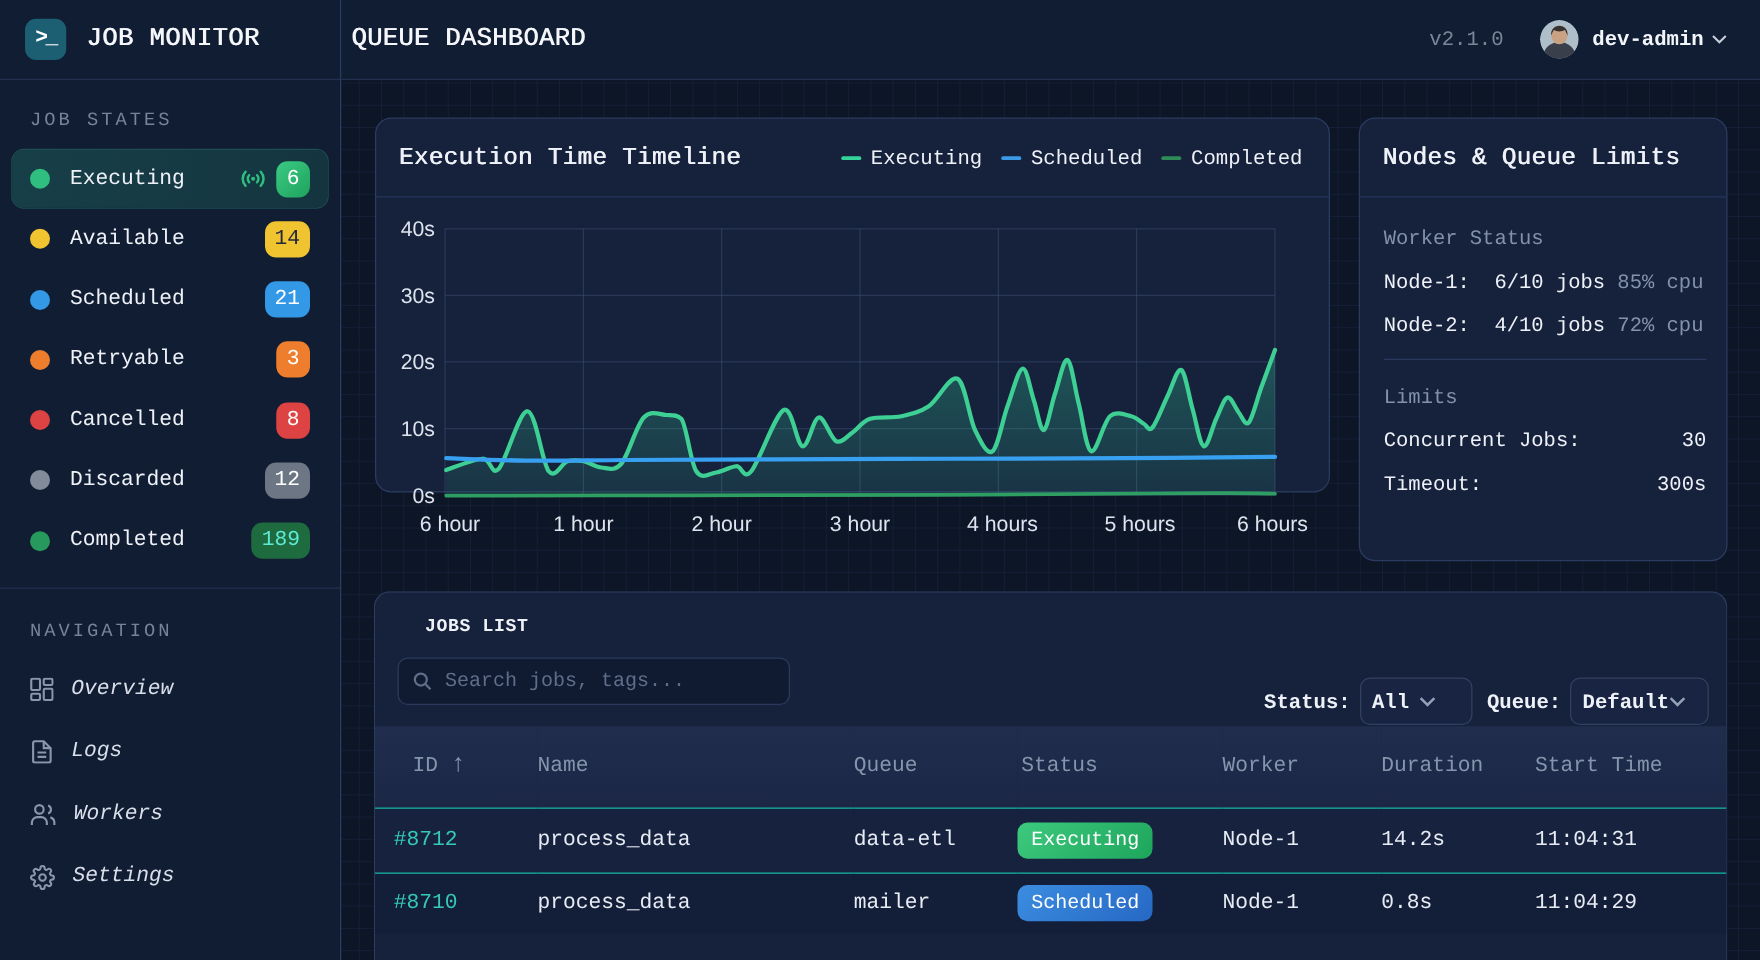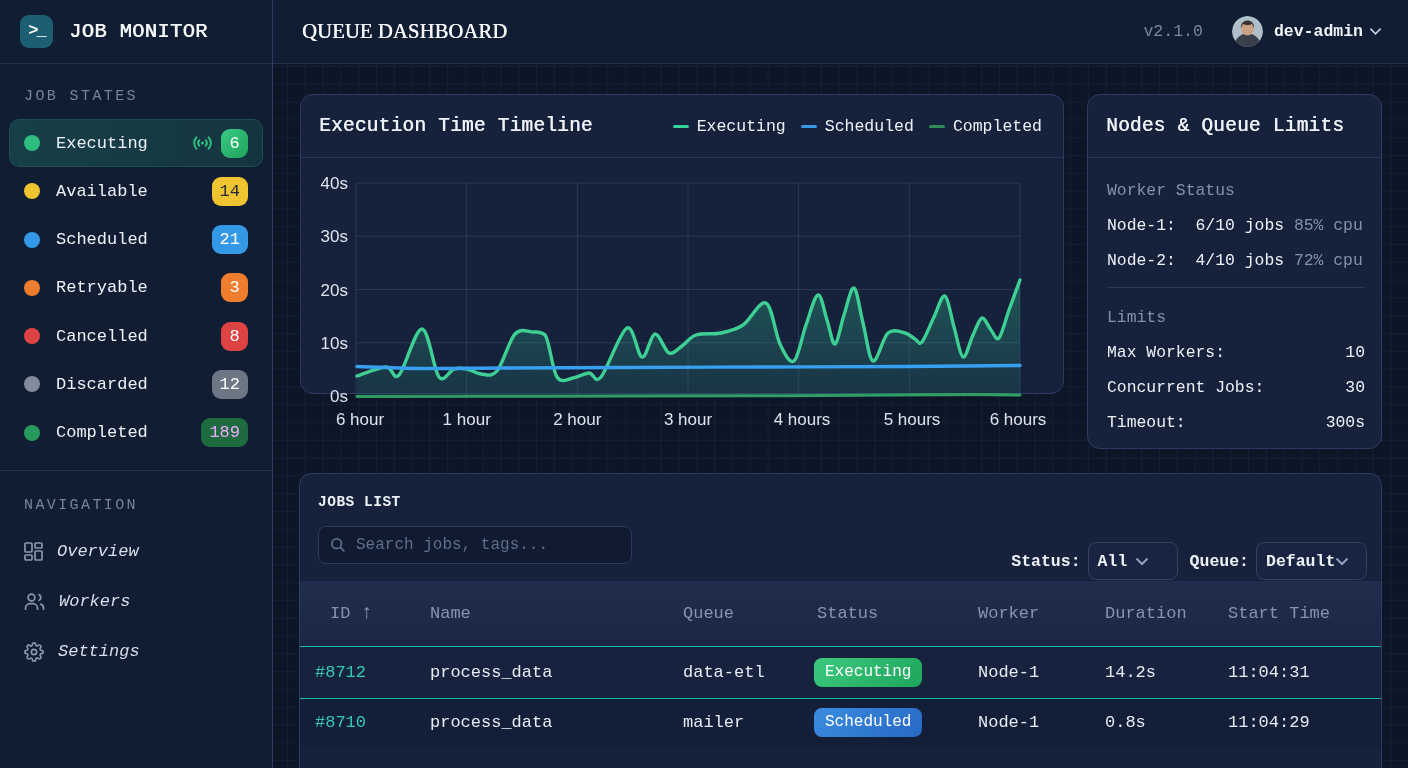--- a/index.html
+++ b/index.html
@@ -16,21 +16,21 @@
 .dot { width:16px; height:16px; border-radius:50%; margin-right:16px; flex:none; }
 .state-name { font-size:17px; color:#eef1f7; }
 .badge { position:absolute; right:14px; height:29px; min-width:27px; padding:0 8px; border-radius:9px; display:flex; align-items:center; justify-content:center; font-size:17px; }
 .live { position:absolute; right:49px; top:13px; }
 .sb-div { border-top:1px solid #22304e; margin-top:14px; }
 .nav { padding:13px 10px 0 10px; }
 .nav-item { height:50px; display:flex; align-items:center; padding:0 14px; }
 .nav-item svg { margin-right:14px; flex:none; }
 .nav-name { font-size:17px; color:#d9dfea;font-style:italic; }
 .topbar { position:absolute; left:273px; top:0; width:1135px; height:64px; background:#111d33; border-bottom:1px solid #22304e; display:flex; align-items:center; }
-.tb-title { margin-left:29px; font-size:20.5px; letter-spacing:0.2px; color:#f4f6fa; text-shadow:0.5px 0 0 #f4f6fa;font-family:Liberation Serif, serif; }
+.tb-title { margin-left:8px; font-size:20.5px; letter-spacing:0.2px; color:#f4f6fa; text-shadow:0.5px 0 0 #f4f6fa; }
 .tb-right { position:absolute; right:26px; display:flex; align-items:center; }
 .tb-ver { color:#7b8699; font-size:16.5px; margin-right:29px;font-family:Liberation Mono, monospace; }
 .tb-user { color:#f2f5fa; font-size:16.5px; font-weight:bold; margin-left:11px; margin-right:6px; }
 .content { position:absolute; left:273px; top:64px; width:1135px; height:704px;
   background-color:#0d1626;
   background-image:linear-gradient(#141e37 1px, transparent 1px), linear-gradient(90deg,#141e37 1px, transparent 1px);
   background-size:17.8px 17.8px; background-position:14px 2px; }
 .card { position:absolute; background:#16213c; border:1px solid #2c3c61; border-radius:13px; }
 .card-head { height:63px; border-bottom:1px solid #25345a; display:flex; align-items:center; }
 .card-title { margin-left:18px; font-size:19.5px; color:#eef2f8; letter-spacing:0.2px; text-shadow:0.5px 0 0 #eef2f8; }
@@ -41,21 +41,21 @@
 .leg-item { display:flex; align-items:center; margin-left:15px; }
 .leg-dash { width:16px; height:3.5px; border-radius:2px; margin-right:8px; }
 .leg-txt { font-size:16.5px; color:#eef2f8; }
 .nc-body { padding:21px 16px 0 19px; font-size:16.4px; white-space:nowrap; }
 .nc-h { color:#8391aa; line-height:24px; margin-bottom:11px; }
 .nc-row { line-height:24px; margin-bottom:11px; color:#eef2f8; }
 .nc-gray { color:#8391aa; }
 .nc-div { border-top:1px solid #2a3a5e; margin:14px 0 18px 0; }
 .nc-sp { display:flex; justify-content:space-between; line-height:24px; margin-bottom:11px; color:#eef2f8; }
 .jc-head { padding:18px 22px 0 18px; }
-.jc-title { font-size:14.5px; line-height:20px; font-weight:bold; letter-spacing:0.5px; color:#eef2f8; }
+.jc-title { font-size:14.5px; line-height:20px; font-weight:bold; letter-spacing:0.5px; color:#eef2f8;margin-left:22px; }
 .jc-controls { display:flex; align-items:center; margin-top:14px; position:relative; height:38px;font-family:Liberation Mono, monospace; }
 .search { width:314px; height:38px; background:#101a30; border:1px solid #2b3a5c; border-radius:8px; display:flex; align-items:center; color:#5f6e8a; font-size:16px; }
 .search svg { margin:0 10px 0 11px; }
 .filters { position:absolute; right:-8px; top:16px; display:flex; align-items:center; }
 .f-label { font-size:16.5px; font-weight:bold; color:#eef2f8; margin-right:7px; }
 .select { height:38px; border:1px solid #32415f; border-radius:8px; background:#182441; display:flex; align-items:center; justify-content:space-between; padding:0 28px 0 9px; font-size:16.5px; font-weight:bold; color:#eef2f8; margin-right:12px; }
 .select svg { margin-left:0; flex:none; }
 table.jobs { width:100%; border-collapse:collapse; margin-top:17px; font-size:17px; }
 table.jobs th { background:linear-gradient(#212d4d,#1b2745); color:#8595ad; font-weight:normal; text-align:left; height:65px; font-size:17px; padding:0; }
 table.jobs td { height:49px; border-top:1px solid #14b8a6; padding:0; background:#131e38; }
@@ -135,24 +135,20 @@
     <div class="card-head">
         <div class="card-title">Nodes &amp; Queue Limits</div>
       </div>
     <div class="nc-body">
       <div class="nc-h">Worker Status</div>
       <div class="nc-row">Node-1:&nbsp;&nbsp;6/10 jobs&nbsp;<span class="nc-gray">85% cpu</span></div>
       <div class="nc-row">Node-2:&nbsp;&nbsp;4/10 jobs&nbsp;<span class="nc-gray">72% cpu</span></div>
       <div class="nc-div"></div>
       <div class="nc-h">Limits</div>
       <div class="nc-sp">
-          <span>Max Workers:</span>
-          <span>10</span>
-        </div>
-      <div class="nc-sp">
           <span>Concurrent Jobs:</span>
           <span>30</span>
         </div>
       <div class="nc-sp">
           <span>Timeout:</span>
           <span>300s</span>
         </div>
     </div>
   </div>
   <div class="card" id="jobs-card">
@@ -261,35 +257,44 @@
         <div class="badge" style="background:#de4343;color:#fff">8</div>
       </div>
     <div class="state-item">
         <div class="dot" style="background:#828b99"></div>
         <div class="state-name">Discarded</div>
         <div class="badge" style="background:#6d7684;color:#fff">12</div>
       </div>
     <div class="state-item">
         <div class="dot" style="background:#27995c"></div>
         <div class="state-name">Completed</div>
-        <div class="badge" style="background:#1e6b40;color:#f0abfc">189</div>
+        <div class="badge" style="background:#1e6b40;color:#5eead4">189</div>
       </div>
   </div>
   <div class="sb-div"></div>
   <div style="height:26px"></div>
   <div class="sb-label">NAVIGATION</div>
   <div class="nav">
     <div class="nav-item">
       <svg width="19" height="19" viewBox="0 0 19 19" fill="none" stroke="#8a96ab" stroke-width="1.7">
           <rect x="1" y="1" width="7" height="9" rx="1"></rect>
           <rect x="11" y="1" width="7" height="5" rx="1"></rect>
           <rect x="11" y="9" width="7" height="9" rx="1"></rect>
           <rect x="1" y="13" width="7" height="5" rx="1"></rect>
         </svg>
       <div class="nav-name">Overview</div>
+    </div>
+    <div class="nav-item">
+      <svg width="19" height="19" viewBox="0 0 19 19" fill="none" stroke="#8a96ab" stroke-width="1.7">
+          <path d="M11 1 H4 a1.5 1.5 0 0 0 -1.5 1.5 v14 a1.5 1.5 0 0 0 1.5 1.5 h11 a1.5 1.5 0 0 0 1.5 -1.5 V6.5 Z"></path>
+          <path d="M11 1 v5.5 h5.5"></path>
+          <line x1="6" y1="10" x2="13" y2="10"></line>
+          <line x1="6" y1="13.5" x2="13" y2="13.5"></line>
+        </svg>
+      <div class="nav-name">Logs</div>
     </div>
     <div class="nav-item">
       <svg width="21" height="19" viewBox="0 0 21 19" fill="none" stroke="#8a96ab" stroke-width="1.7">
           <circle cx="7.5" cy="5.5" r="3.4"></circle>
           <path d="M1.5 18 v-1.8 a4.5 4.5 0 0 1 4.5 -4.5 h3 a4.5 4.5 0 0 1 4.5 4.5 V18"></path>
           <path d="M14.5 2.4 a3.4 3.4 0 0 1 0 6.4"></path>
           <path d="M19.5 18 v-1.8 a4.5 4.5 0 0 0 -3.2 -4.3"></path>
         </svg>
       <div class="nav-name">Workers</div>
     </div>

